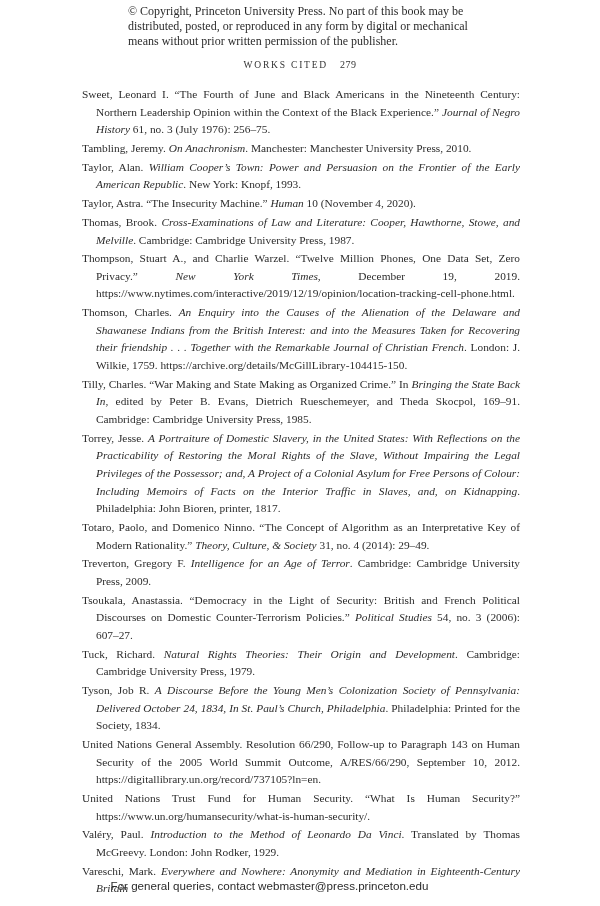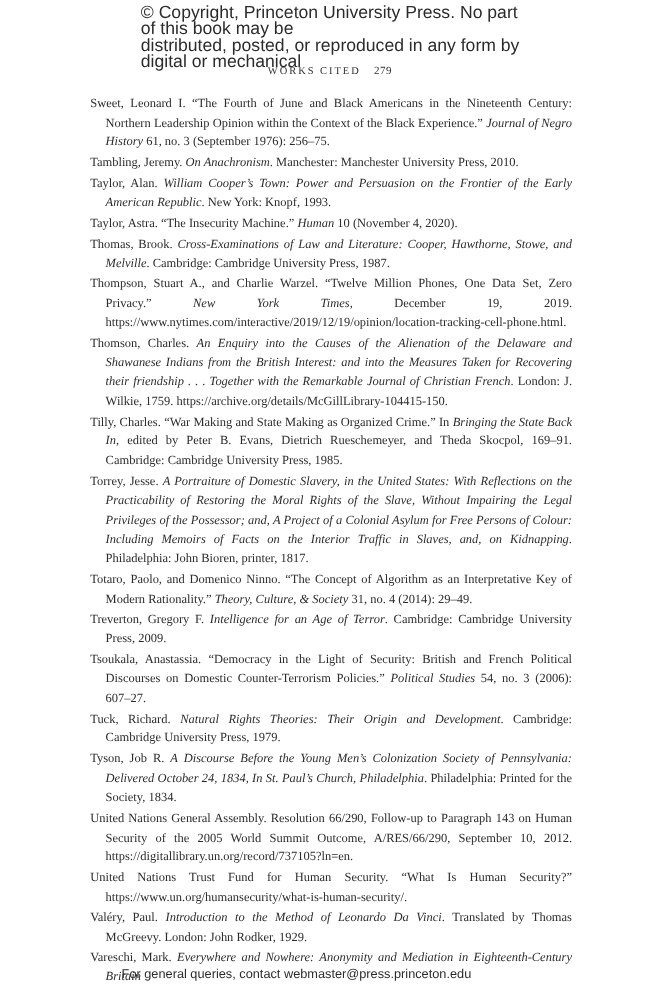--- a/index.html
+++ b/index.html
@@ -1,19 +1,19 @@
 <!DOCTYPE html>
 <html><head>
 <meta charset="utf-8">
 <style>
   html, body { margin: 0; padding: 0; background: #ffffff; }
   body { width: 600px; height: 906px; position: relative; overflow: hidden; color: #2a2a2a; }
   .copyright {
     position: absolute; left: 128px; top: 4px; width: 360px;
-    font-family: Liberation Sans, sans-serif; font-size: 16px; line-height: 15px; color: #2b2b2b;
+    font-family: Liberation Serif, serif; font-size: 12px; line-height: 15px; color: #2b2b2b;
   }
   .running-head {
     position: absolute; left: 0; width: 600px; top: 59px; text-align: center;
     font-family: "Liberation Serif", serif; font-size: 9.5px; letter-spacing: 1.8px; color: #333;
   }
   .running-head .pg { letter-spacing: 0.5px; margin-left: 12px; font-size: 10px; }
   .entries {
     position: absolute; left: 82px; top: 86px; width: 438px;
     font-family: "Liberation Serif", serif; font-size: 11.35px; line-height: 17.6px; color: #2c2c2c;
     text-align: justify;
@@ -24,28 +24,29 @@
     position: absolute; left: 0; width: 539px; top: 879px; text-align: center;
     font-family: "Liberation Sans", sans-serif; font-size: 11.6px; color: #2b2b2b;
   }
 </style>
 </head>
 <body>
 
 <div class="copyright">
   <div>© Copyright, Princeton University Press. No part of this book may be</div>
   <div>distributed, posted, or reproduced in any form by digital or mechanical</div>
+  <div>means without prior written permission of the publisher.</div>
 </div>
 
 <div class="running-head">
   <span>WORKS CITED</span><span class="pg">279</span>
 </div>
 
 <div class="entries">
-  <p class="entry"><span>Sweet, Leonard I. “The Fourth of June and Black Americans in the Nineteenth Century: Northern Leadership Opinion within the Context of the Black Experience.” </span><i>Journal of Negro History</i><span> 61, no. 3 (September 1976): 256–75.</span></p>
+  <p class="entry"><span>Sweet, Leonard I. “The Fourth of June and Black Americans in the Nineteenth Century: Northern Leadership Opinion within the Context of the Black Experience.” </span><i>Journal of Negro History</i><span> 61, no. 3 (July 1976): 256–75.</span></p>
   <p class="entry"><span>Tambling, Jeremy. </span><i>On Anachronism</i><span>. Manchester: Manchester University Press, 2010.</span></p>
   <p class="entry"><span>Taylor, Alan. </span><i>William Cooper’s Town: Power and Persuasion on the Frontier of the Early American Republic</i><span>. New York: Knopf, 1993.</span></p>
   <p class="entry"><span>Taylor, Astra. “The Insecurity Machine.” </span><i>Human</i><span> 10 (November 4, 2020).</span></p>
   <p class="entry"><span>Thomas, Brook. </span><i>Cross-Examinations of Law and Literature: Cooper, Hawthorne, Stowe, and Melville</i><span>. Cambridge: Cambridge University Press, 1987.</span></p>
   <p class="entry"><span>Thompson, Stuart A., and Charlie Warzel. “Twelve Million Phones, One Data Set, Zero Privacy.” </span><i>New York Times</i><span>, December 19, 2019. https://www.nytimes.com/interactive/2019/12/19/opinion/location-tracking-cell-phone.html.</span></p>
   <p class="entry"><span>Thomson, Charles. </span><i>An Enquiry into the Causes of the Alienation of the Delaware and Shawanese Indians from the British Interest: and into the Measures Taken for Recovering their friendship . . . Together with the Remarkable Journal of Christian French</i><span>. London: J. Wilkie, 1759. https://archive.org/details/McGillLibrary-104415-150.</span></p>
   <p class="entry"><span>Tilly, Charles. “War Making and State Making as Organized Crime.” In </span><i>Bringing the State Back In</i><span>, edited by Peter B. Evans, Dietrich Rueschemeyer, and Theda Skocpol, 169–91. Cambridge: Cambridge University Press, 1985.</span></p>
   <p class="entry"><span>Torrey, Jesse. </span><i>A Portraiture of Domestic Slavery, in the United States: With Reflections on the Practicability of Restoring the Moral Rights of the Slave, Without Impairing the Legal Privileges of the Possessor; and, A Project of a Colonial Asylum for Free Persons of Colour: Including Memoirs of Facts on the Interior Traffic in Slaves, and, on Kidnapping</i><span>. Philadelphia: John Bioren, printer, 1817.</span></p>
   <p class="entry"><span>Totaro, Paolo, and Domenico Ninno. “The Concept of Algorithm as an Interpretative Key of Modern Rationality.” </span><i>Theory, Culture, &amp; Society</i><span> 31, no. 4 (2014): 29–49.</span></p>
   <p class="entry"><span>Treverton, Gregory F. </span><i>Intelligence for an Age of Terror</i><span>. Cambridge: Cambridge University Press, 2009.</span></p>

